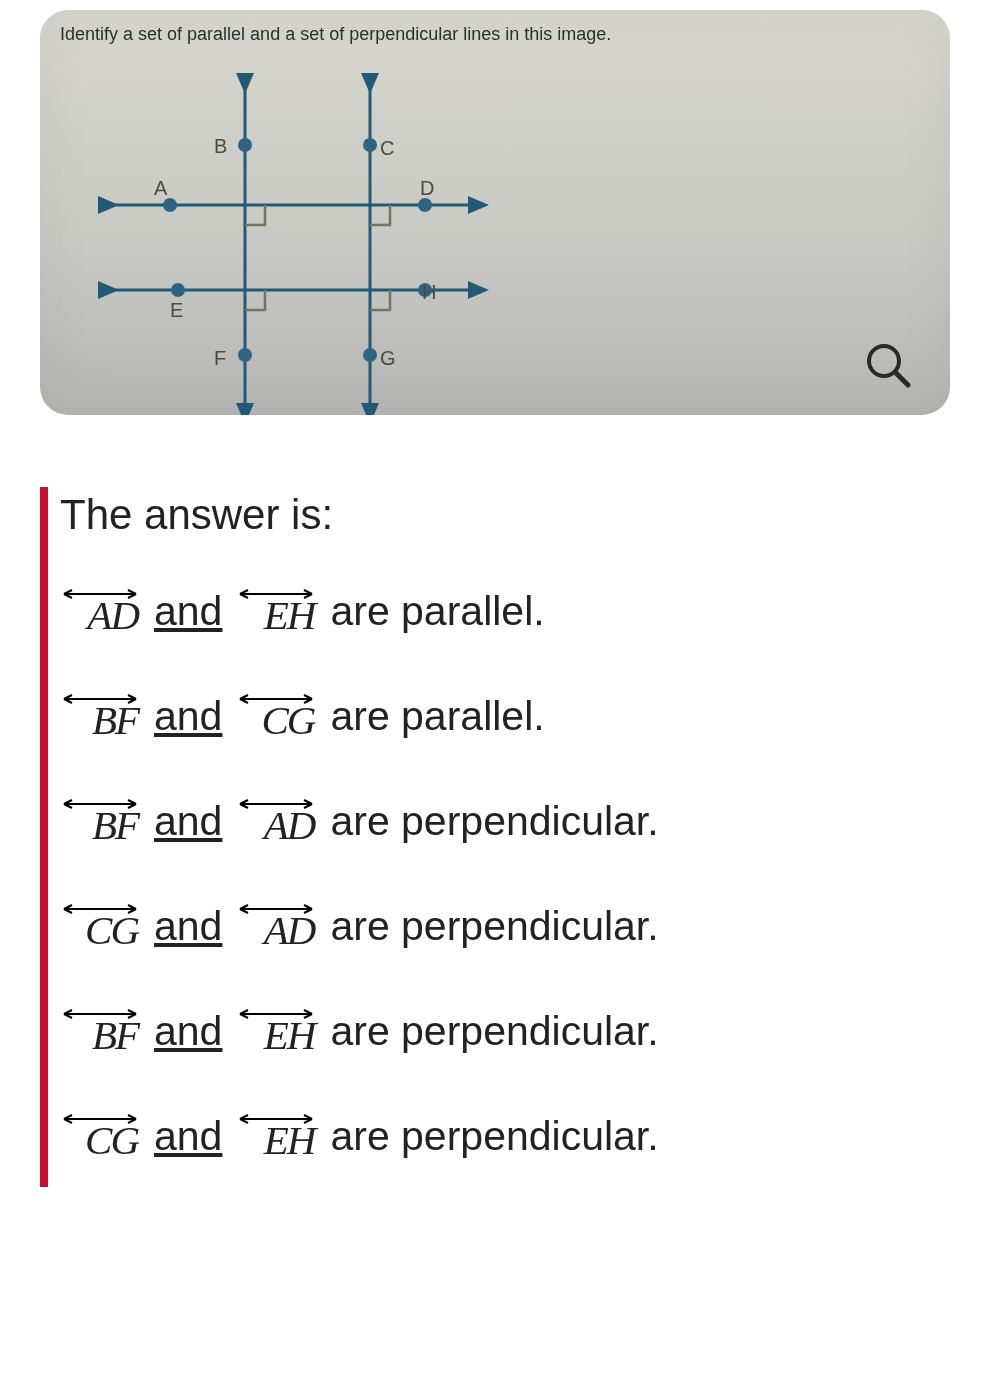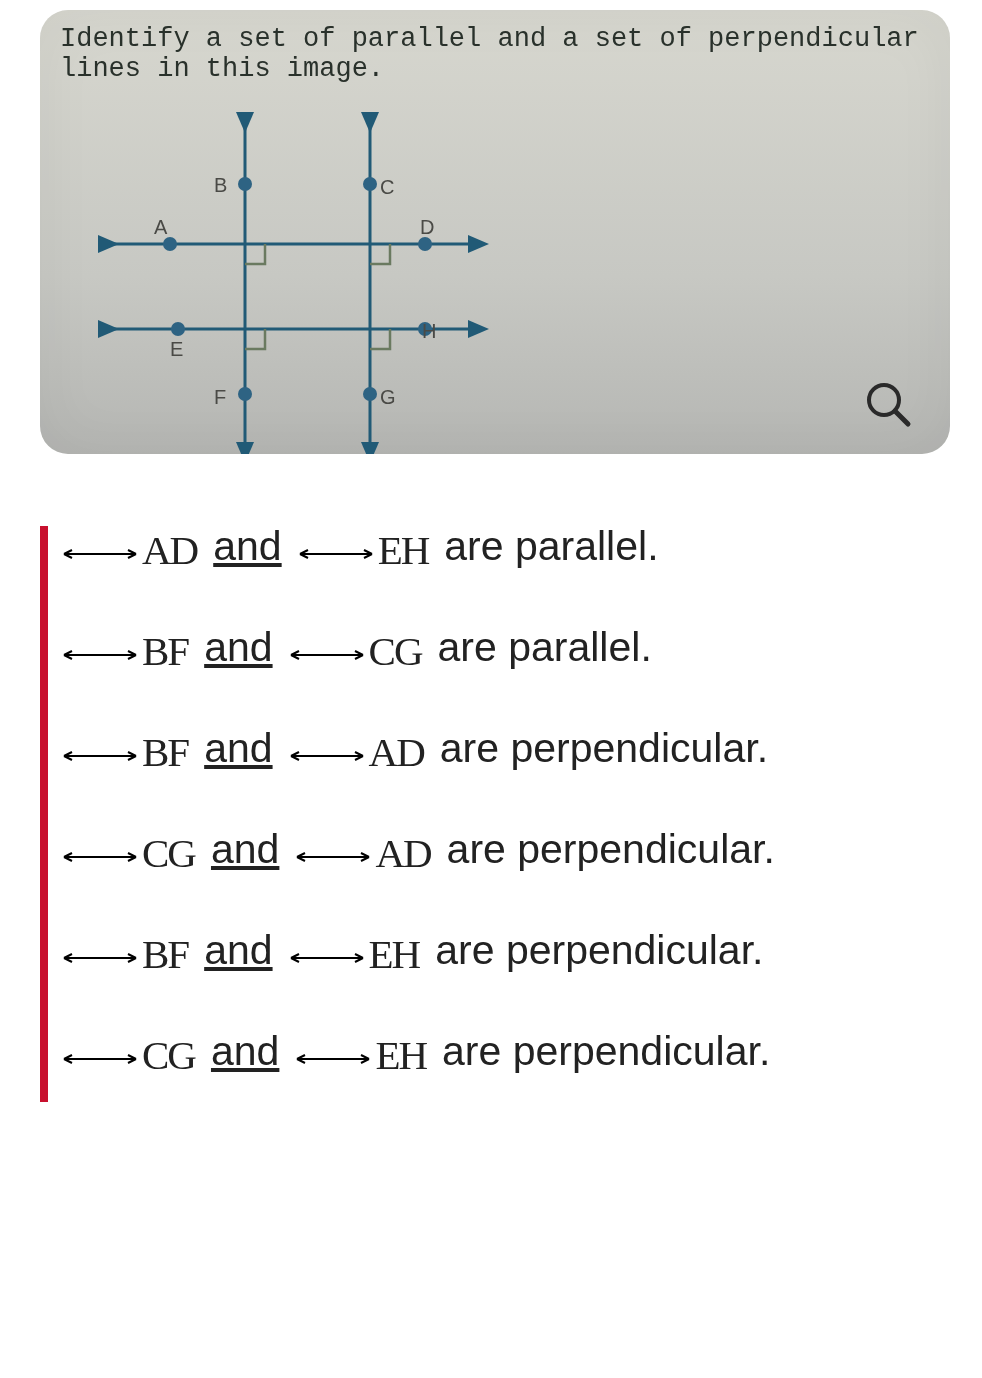--- a/index.html
+++ b/index.html
@@ -19,22 +19,22 @@
     width: 910px;
     border-radius: 28px;
     overflow: hidden;
     margin-top: 10px;
     position: relative;
     background: linear-gradient(180deg,#d7d7cf 0%, #c7c8c3 60%, #b5b6b3 100%);
     box-shadow: inset 0 0 60px rgba(0,0,0,0.05);
   }
   .prompt-row {
     padding: 14px 20px 10px 20px;
-    font-family: Liberation Mono, monospace;
-    font-size: 27px;
+    font-family: Liberation Sans, sans-serif;
+    font-size: 18px;
     color: #29312b;
     letter-spacing: 0px;
   }
   .diagram-wrap {
     position: relative;
     height: 360px;
   }
   .diagram-svg {
     position: absolute;
     left: 10px; top: -10px;
@@ -60,23 +60,24 @@
     display:flex;
     align-items:flex-end;
     font-size: 41px;
     color:#222;
     margin-bottom: 56px;
     line-height:1;
   }
   .ans-line:last-child{ margin-bottom: 16px;}
   .line-sym {
     display:inline-flex;
-    flex-direction:row;
-    align-items:center;
+    flex-direction:column;
+    align-items:flex-end;
     font-family:"Times New Roman", Times, serif;
+    font-style: italic;
   }
   .line-sym .overarrow{
     width:100%;
     height:14px;
     display:block;
     margin-bottom:-6px;
   }
   .line-sym .letters{
     padding:0 2px;
     font-size:41px;
@@ -143,20 +144,21 @@
 
     <span class="magnify">
       <svg width="56" height="56" viewBox="0 0 56 56" fill="none">
         <circle cx="24" cy="24" r="15" stroke="#2a2a2a" stroke-width="4"></circle>
         <line x1="35" y1="35" x2="48" y2="48" stroke="#2a2a2a" stroke-width="5" stroke-linecap="round"></line>
       </svg>
     </span>
   </div>
 
   <div class="answer-block">
+    <div class="answer-heading">The answer is:</div>
 
     <div class="ans-line">
       <span class="line-sym">
         <svg class="overarrow" viewBox="0 0 80 14" preserveAspectRatio="none">
             <line x1="4" y1="7" x2="76" y2="7" stroke="#000" stroke-width="2"></line>
             <path d="M4,7 L12,3 M4,7 L12,11" stroke="#000" stroke-width="2"></path>
             <path d="M76,7 L68,3 M76,7 L68,11" stroke="#000" stroke-width="2"></path>
           </svg>
         <span class="letters">AD</span>
       </span>

